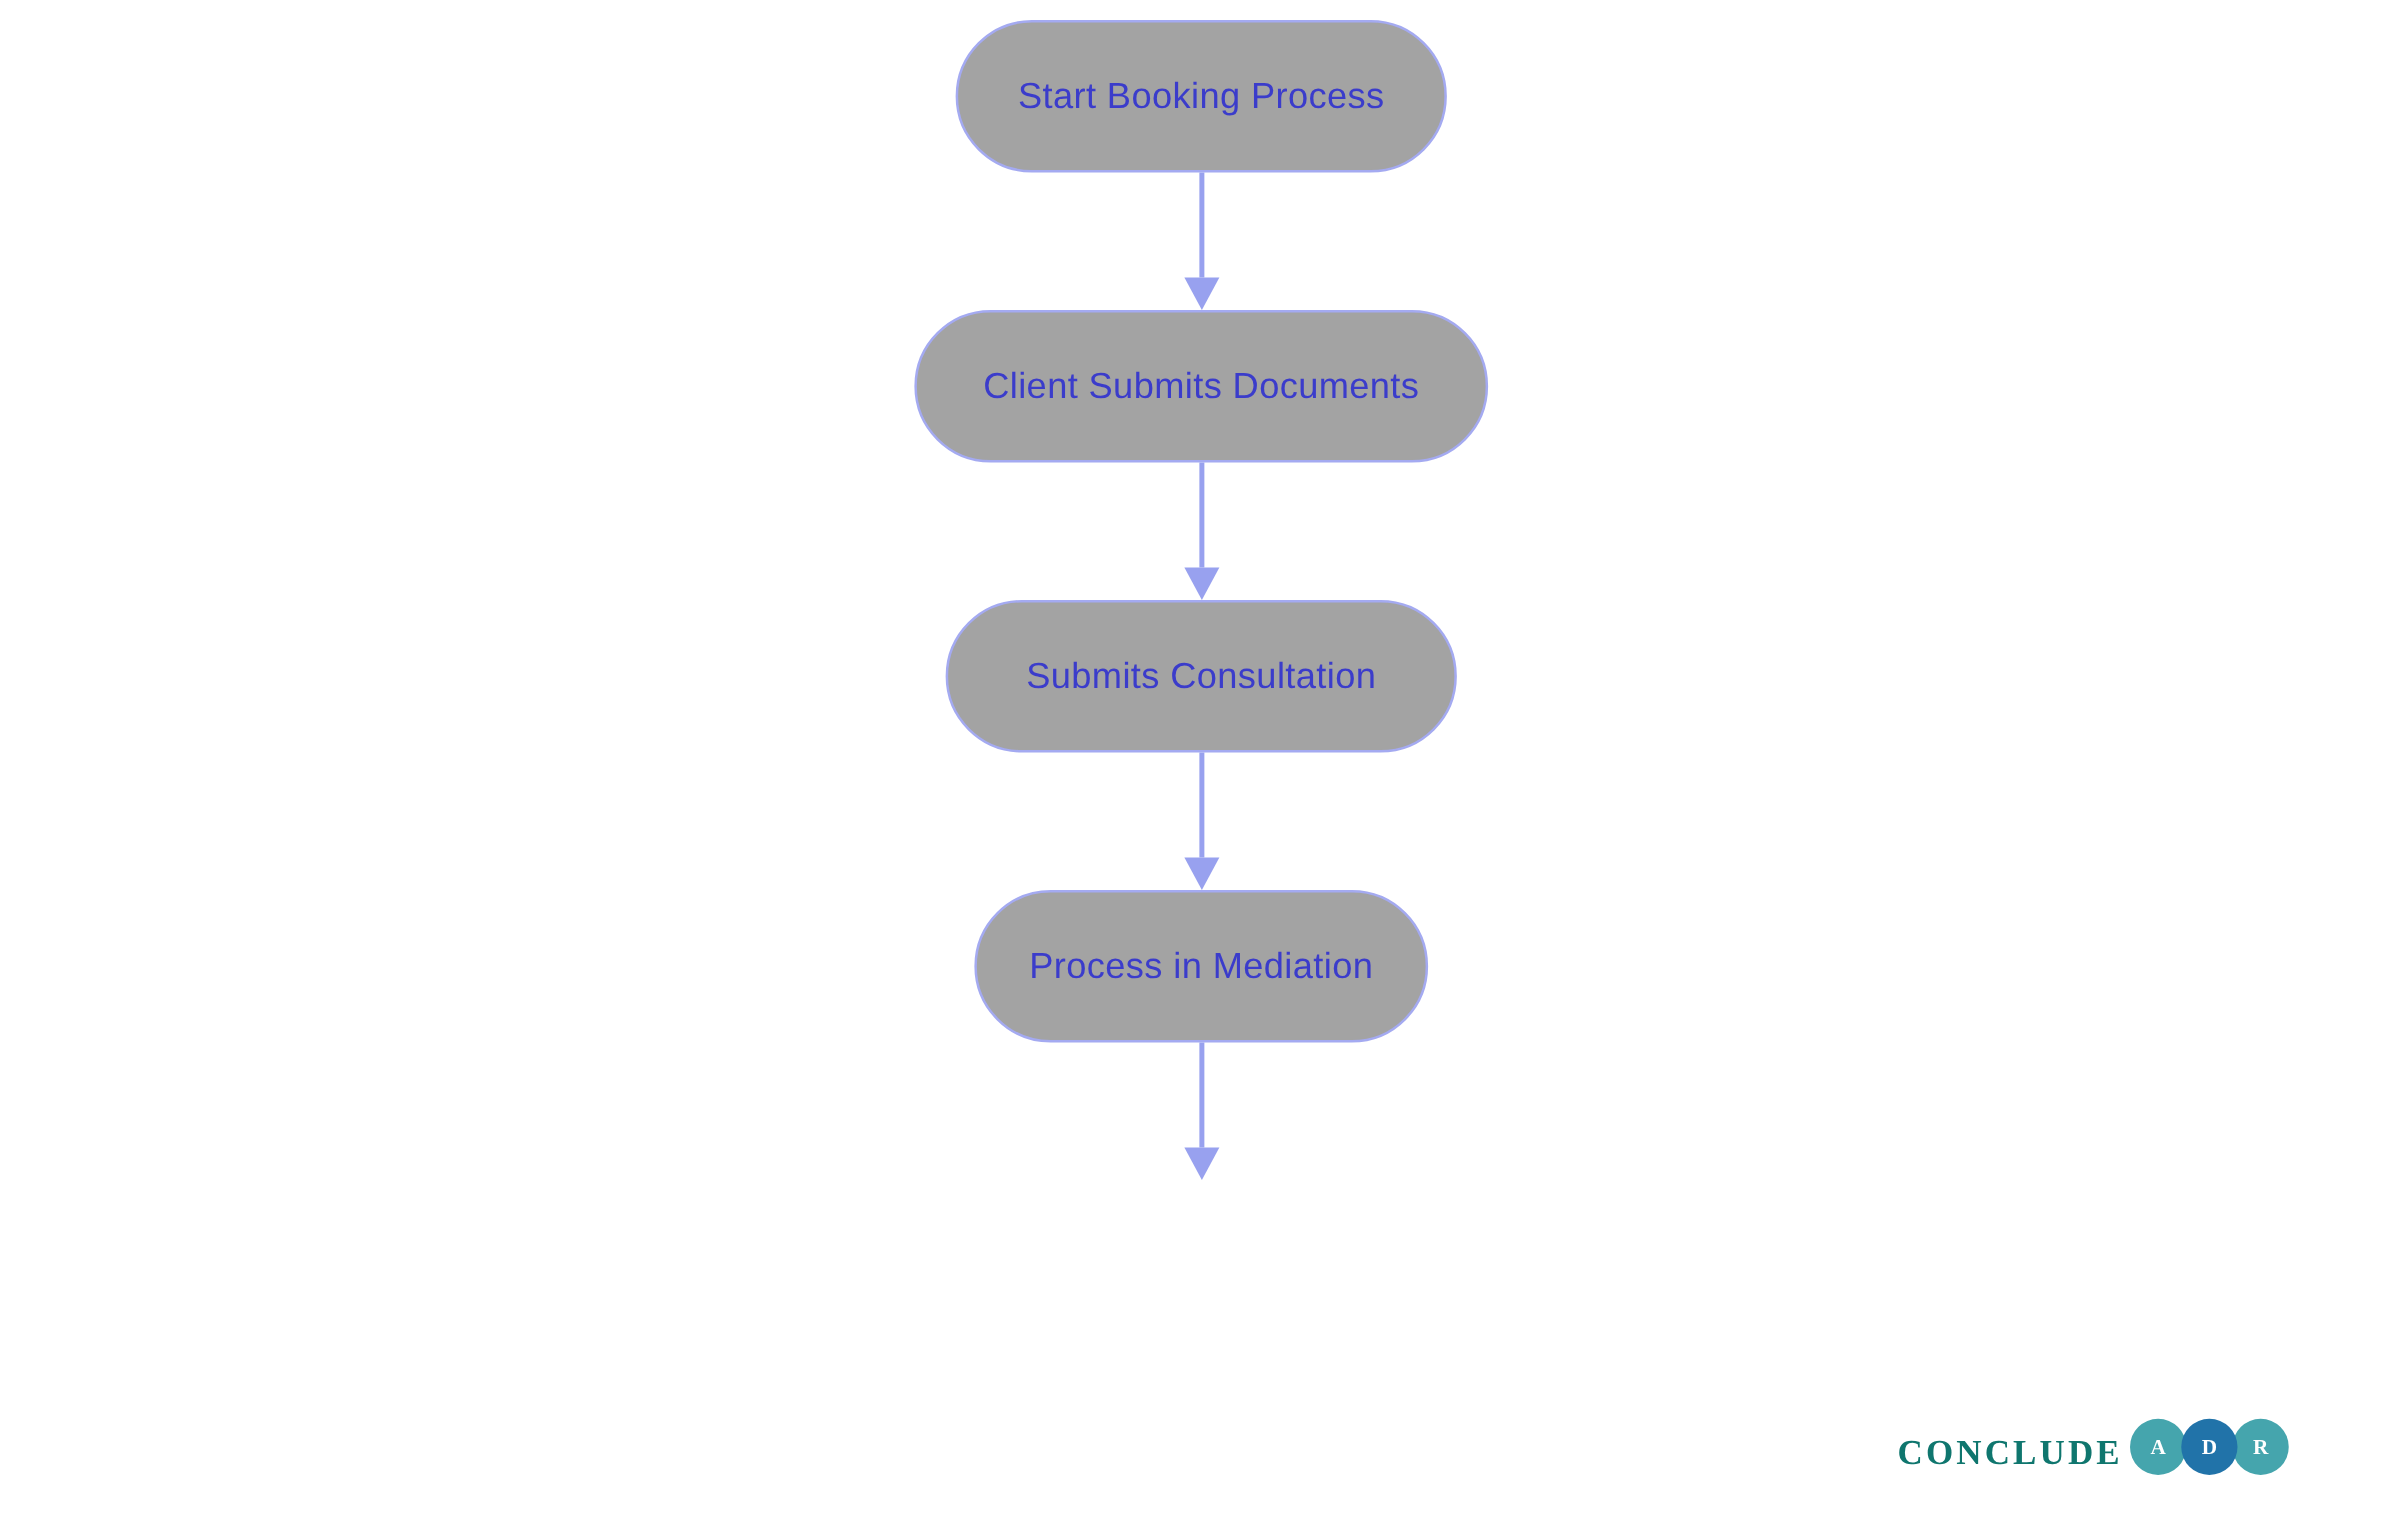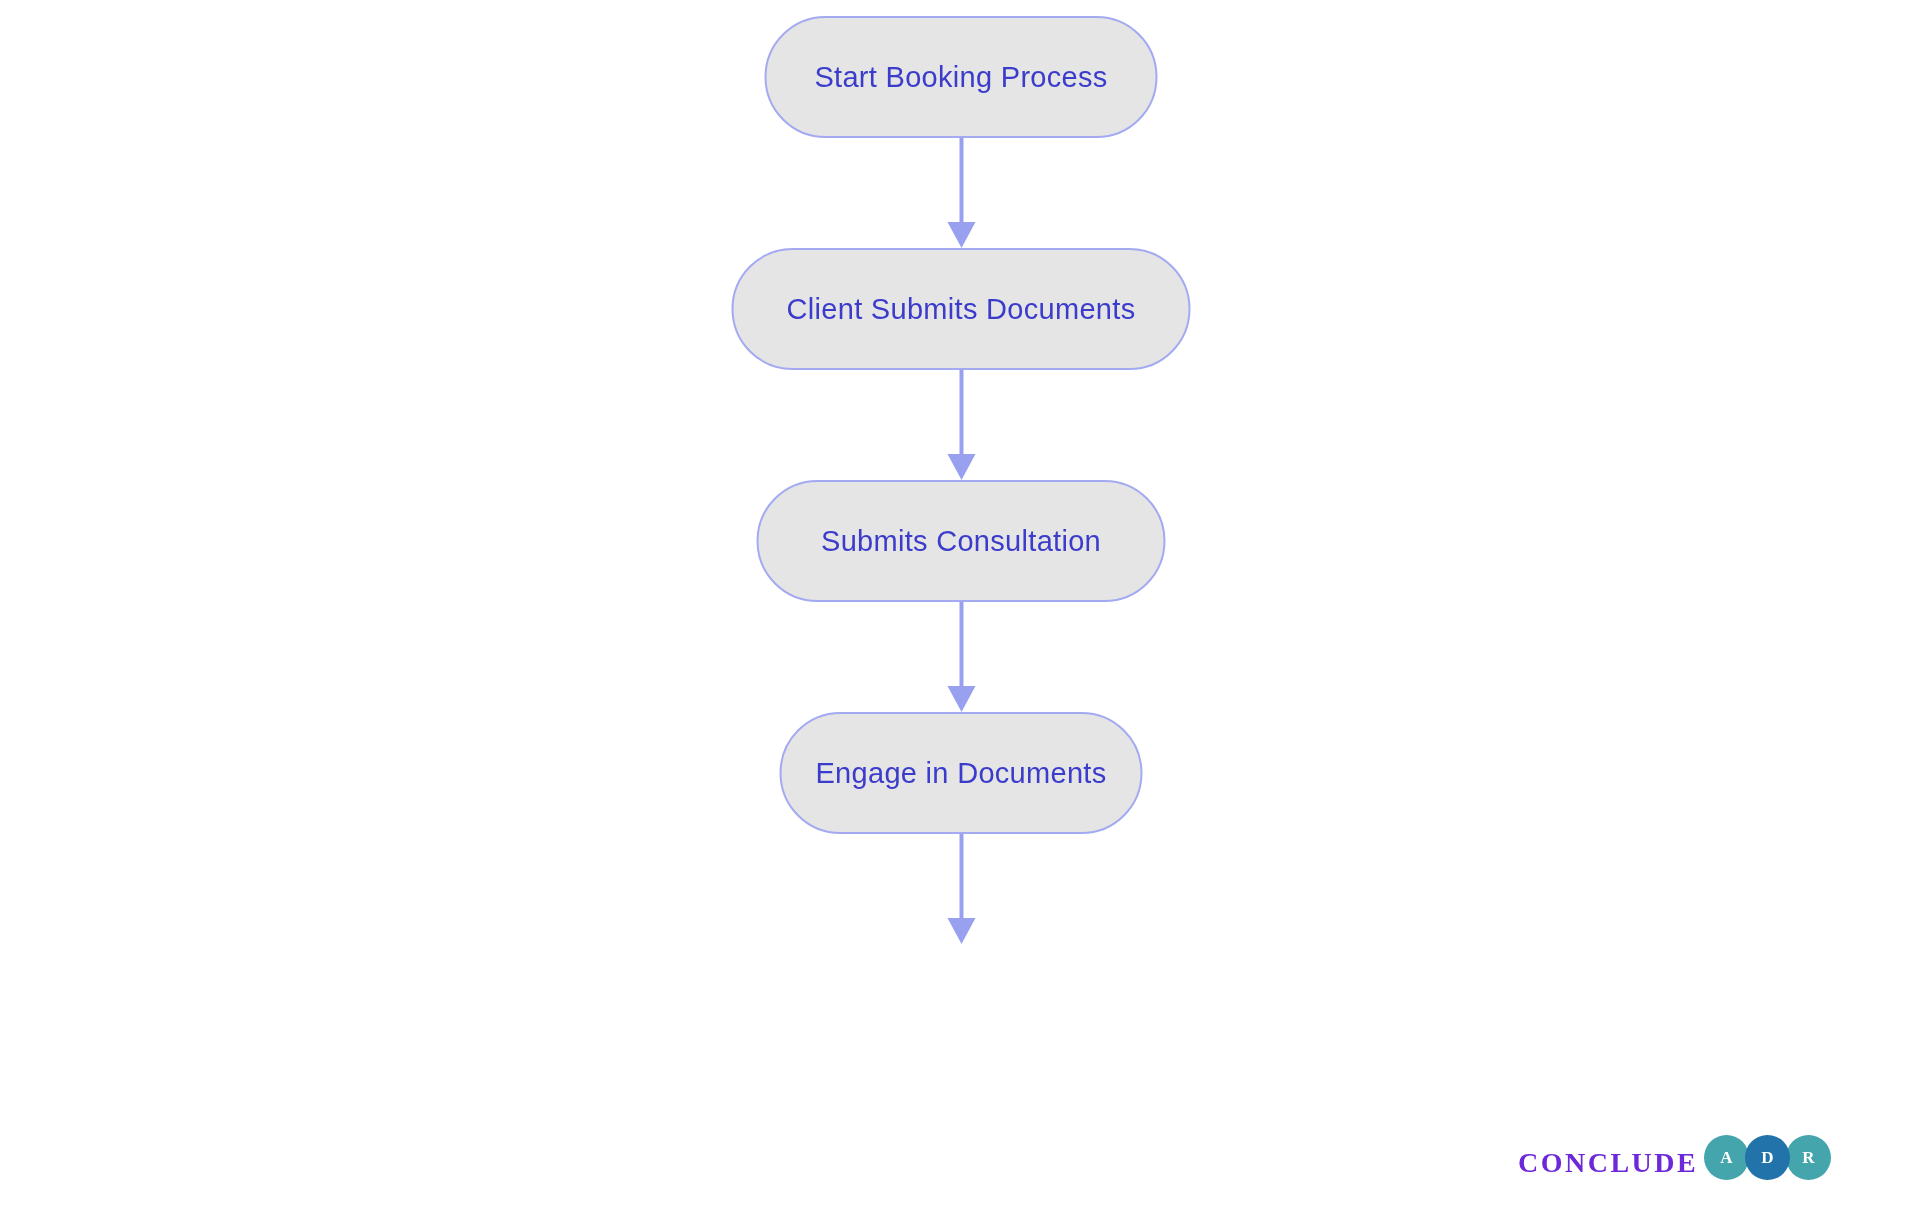--- a/index.html
+++ b/index.html
@@ -16,21 +16,21 @@
     position: absolute;
     left: 961px; top: 16px;
     transform: translateX(-50%);
     display: flex;
     flex-direction: column;
     align-items: center;
   }
   .flow-node {
     height: 122px;
     border-radius: 61px;
-    background: #e5e5e5;
+    background: #a3a3a3;
     border: 2px solid #a4aaf1;
     display: flex;
     align-items: center;
     justify-content: center;
     color: #3b3ccb;
     font-size: 29px;
     letter-spacing: 0.3px;
     white-space: nowrap;
     flex: 0 0 auto;
   }
@@ -66,21 +66,21 @@
     left: 1518px; top: 1130px;
     width: 320px; height: 60px;
   }
   .logo-wordmark {
     position: absolute;
     left: 0; top: 17px;
     font-family: "Liberation Serif", serif;
     font-weight: bold;
     font-size: 28px;
     letter-spacing: 2.5px;
-    color: #6d28d9;
+    color: #0f766e;
   }
   .logo-badge {
     position: absolute;
     top: 5px;
     width: 45px; height: 45px;
     border-radius: 50%;
     display: flex;
     align-items: center;
     justify-content: center;
     font-family: "Liberation Serif", serif;
@@ -118,21 +118,21 @@
   <div class="flow-node n2">
     <span>Submits Consultation</span>
   </div>
 
   <div class="flow-arrow">
     <div class="arrow-line"></div>
     <div class="arrow-head"></div>
   </div>
 
   <div class="flow-node n3">
-    <span>Engage in Documents</span>
+    <span>Process in Mediation</span>
   </div>
 
   <div class="flow-arrow">
     <div class="arrow-line"></div>
     <div class="arrow-head"></div>
   </div>
 
 
 </div>
 

